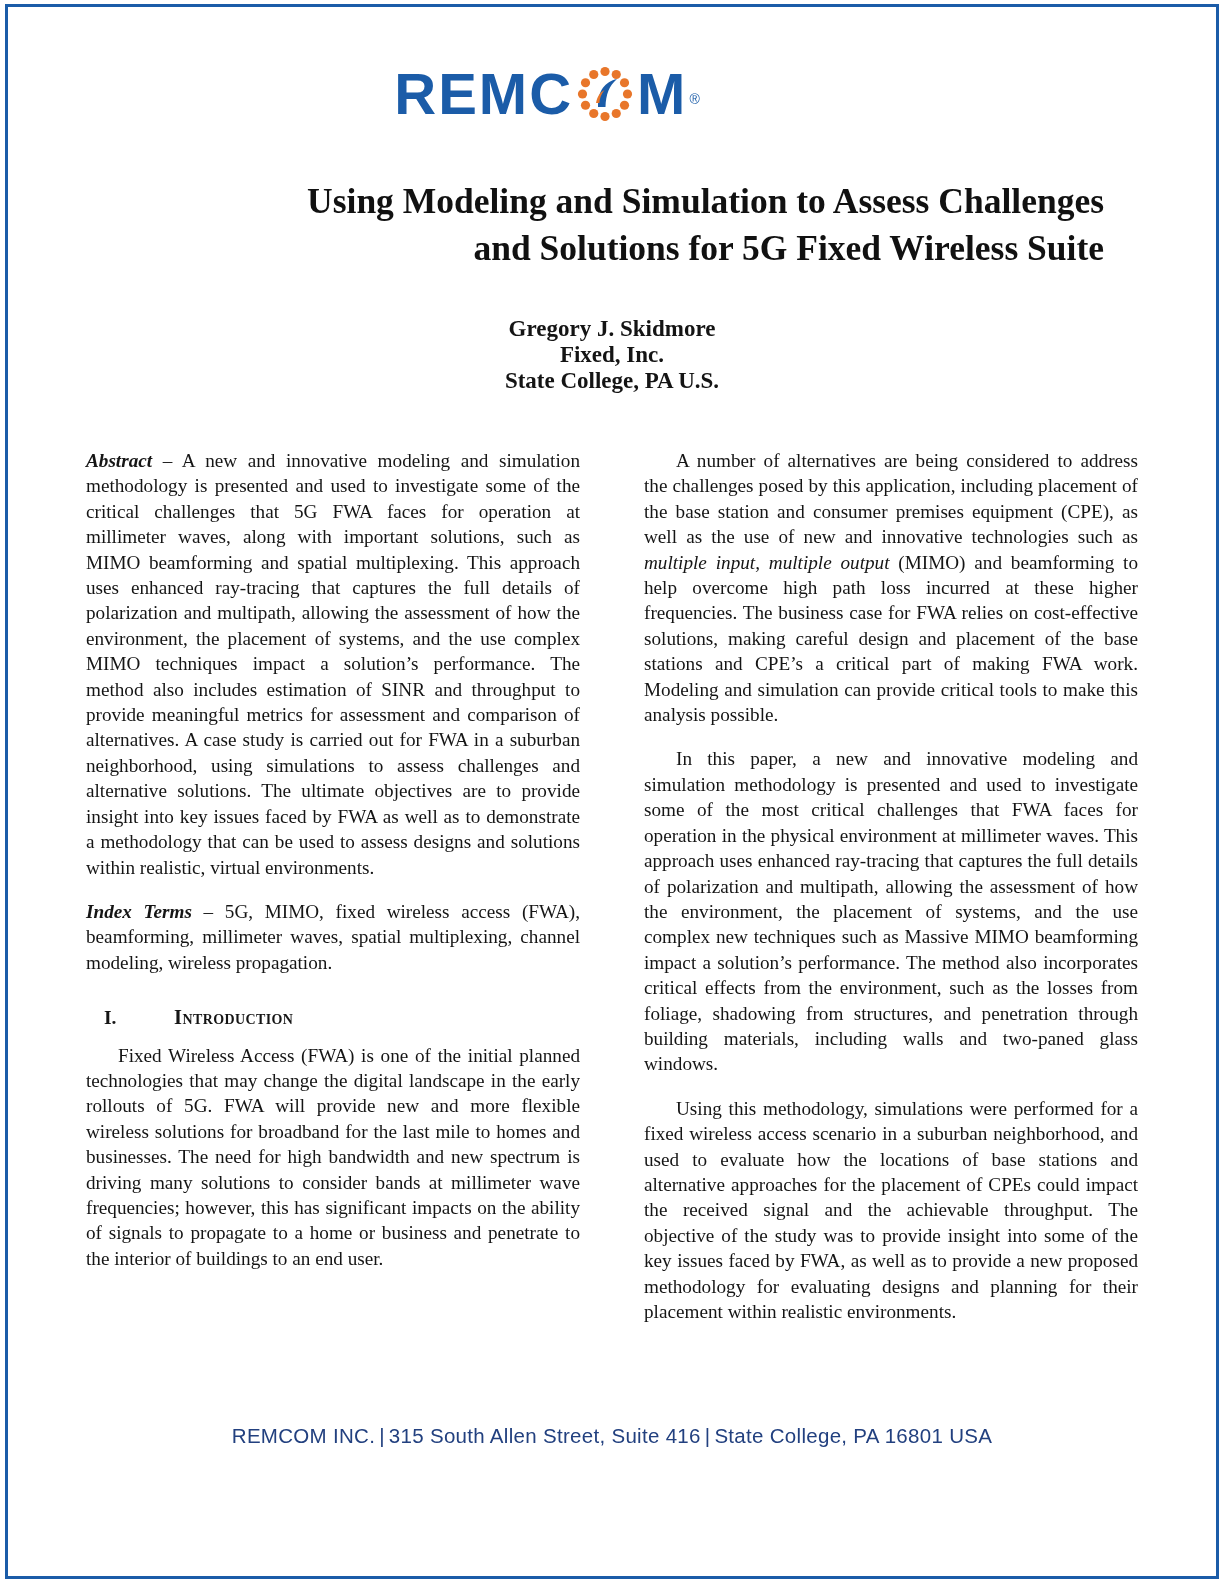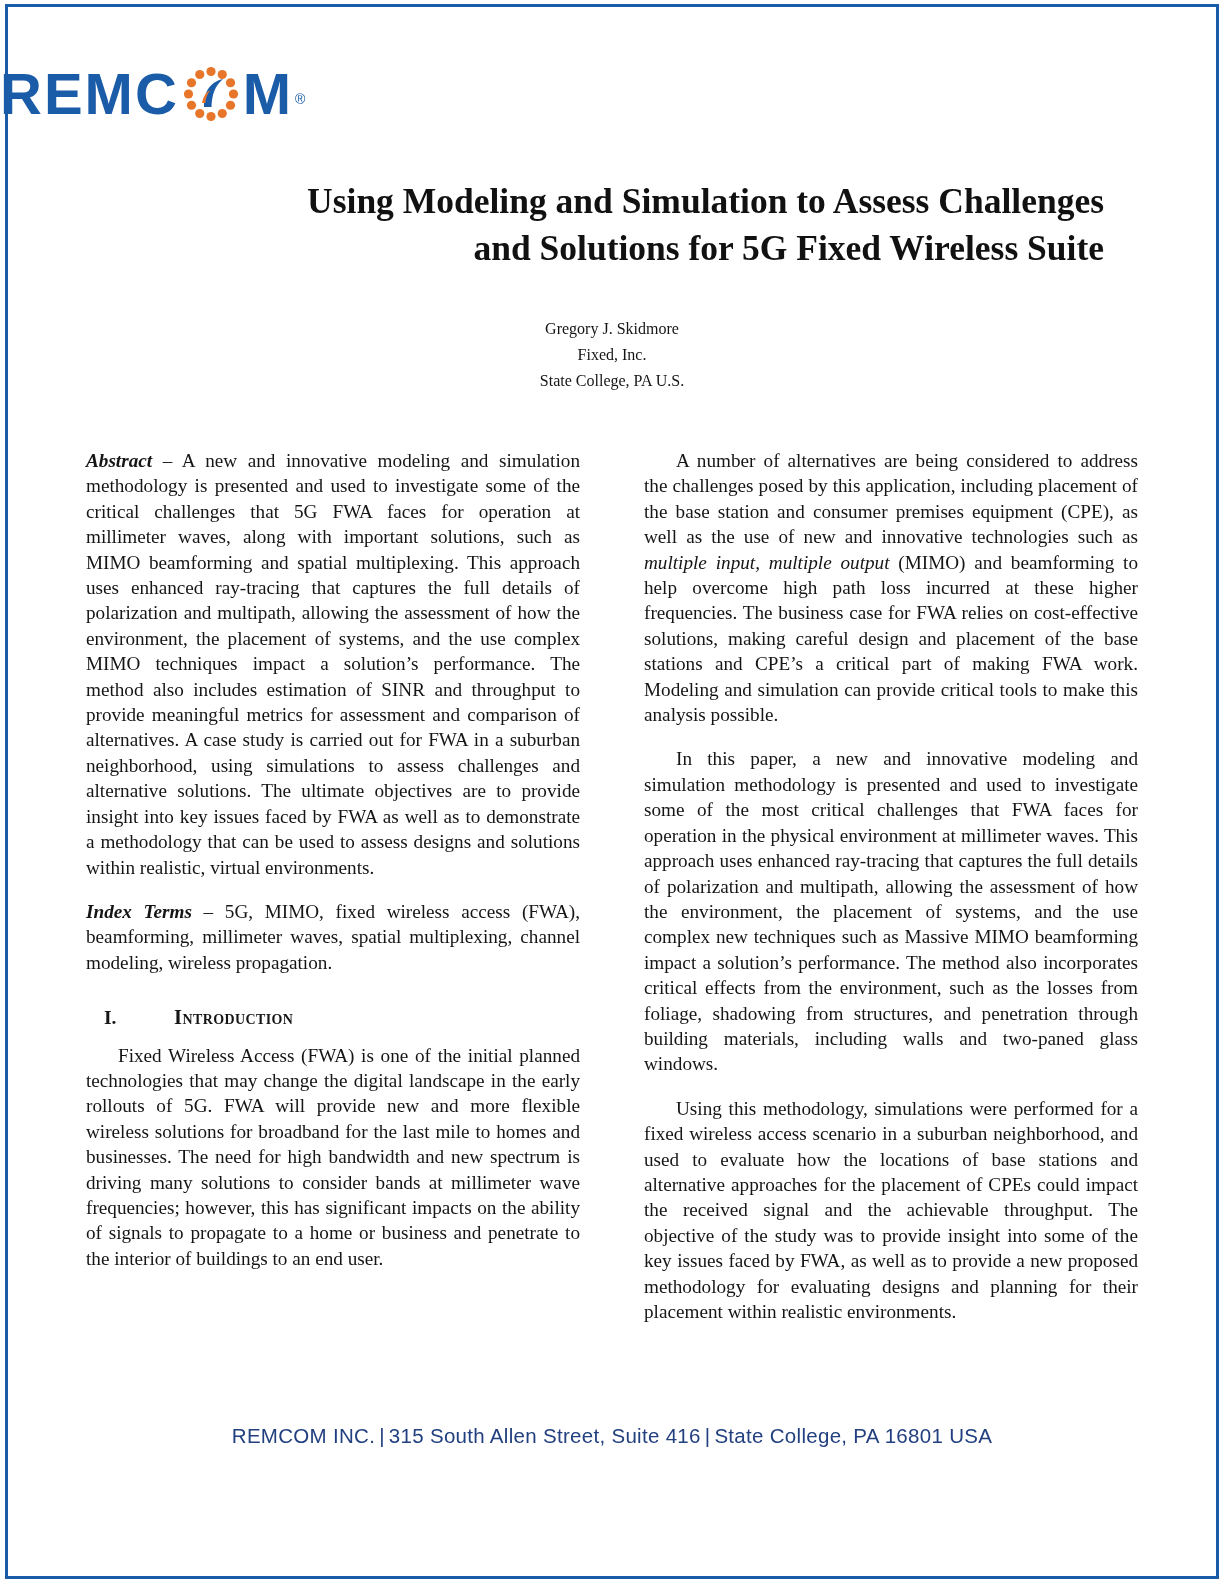--- a/index.html
+++ b/index.html
@@ -36,21 +36,21 @@
     height: 1584px;
     box-sizing: border-box;
   }
 
   
   .logo-wrap {
     position: absolute;
     left: 0;
     top: 62px;
     width: 1092px;
-    text-align: left;
+    text-align: center;
   }
   .logo {
     display: inline-block;
     position: relative;
     height: 62px;
     line-height: 62px;
     white-space: nowrap;
   }
   .logo-text {
     font-family: "Liberation Sans", "DejaVu Sans", sans-serif;
@@ -94,23 +94,24 @@
     letter-spacing: 0px;
   }
 
   
   .authors {
     position: absolute;
     left: 162px;
     top: 316px;
     width: 900px;
     text-align: center;
-    font-size: 16px;
+    font-size: 23px;
     line-height: 26px;
     color: #141414;
+    font-weight: bold;
   }
 
   
   .columns {
     position: absolute;
     left: 86px;
     top: 448px;
     width: 1052px;
     height: 800px;
   }

